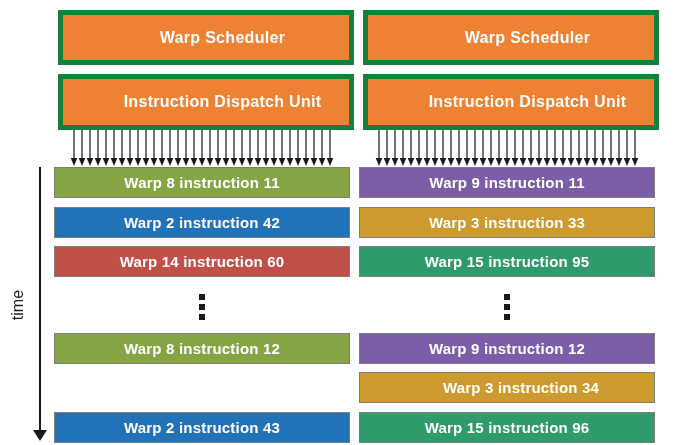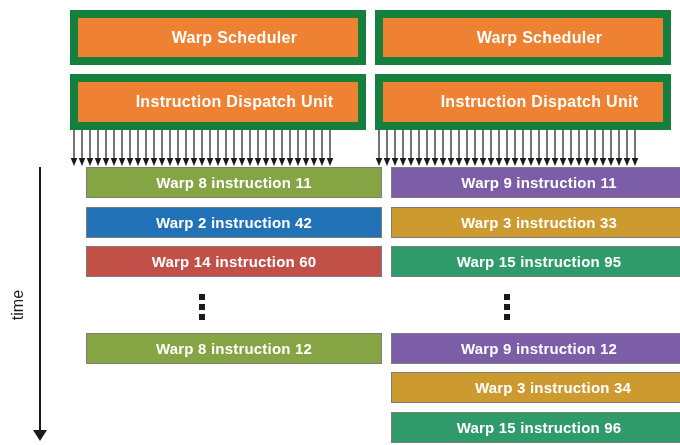--- a/index.html
+++ b/index.html
@@ -7,34 +7,34 @@
     position:relative;
     width:680px;height:445px;
     background:#fff;
     font-family:"Liberation Sans", sans-serif;
     overflow:hidden;
   }
   .col{position:absolute;top:0;width:296px;height:445px;}
   .col.left{left:54px;}
   .col.right{left:359px;}
   .box{
-    position:absolute;left:16px;width:296px;
+    position:absolute;left:4px;width:296px;
     box-sizing:border-box;
-    border:8px solid #15803d;
+    border:5px solid #15803d;
     display:flex;align-items:center;justify-content:center;
     color:#ffffff;font-weight:bold;letter-spacing:.3px;padding-left:33px;
   }
   .scheduler{top:10px;height:55px;font-size:16px;}
   .dispatch{top:74px;height:56px;font-size:16px;}
   .slot{
     position:absolute;left:0;width:296px;height:31px;
     box-sizing:border-box;
     border:1.5px solid #7d7d7d;
     display:flex;align-items:center;justify-content:center;
-    color:#ffffff;font-weight:bold;font-size:15px;letter-spacing:.2px;margin-left:32px;
+    color:#ffffff;font-weight:bold;font-size:15px;letter-spacing:.2px;
   }
   .r1{top:167px;} .r2{top:207px;} .r3{top:246px;}
   .r4{top:333px;} .r5{top:372px;} .r6{top:412px;}
   .arrows{position:absolute;top:130px;left:16px;}
   .dots{
     position:absolute;top:294px;left:0;width:100%;
     display:flex;flex-direction:column;align-items:center;gap:4px;
   }
   .dots i{display:block;width:6px;height:6px;background:#1a1a1a;}
   .time-axis{position:absolute;left:0;top:0;width:54px;height:445px;}
@@ -87,20 +87,23 @@
       <span>Warp 14 instruction 60</span>
     </div>
     <div class="dots">
         <i></i>
         <i></i>
         <i></i>
       </div>
     <div class="slot r4" style="background-color: rgb(133, 165, 69);">
       <span>Warp 8 instruction 12</span>
     </div>
+    <div class="slot r6" style="background-color: rgb(34, 114, 184);">
+      <span>Warp 2 instruction 43</span>
+    </div>
   </div>
 
   <div class="col right">
     <div class="box scheduler" style="background-color: rgb(238, 130, 50);">
       <span>Warp Scheduler</span>
     </div>
     <div class="box dispatch" style="background-color: rgb(238, 130, 50);">
       <span>Instruction Dispatch Unit</span>
     </div>
     <svg class="arrows" width="264" height="36" viewBox="0 0 264 36">

